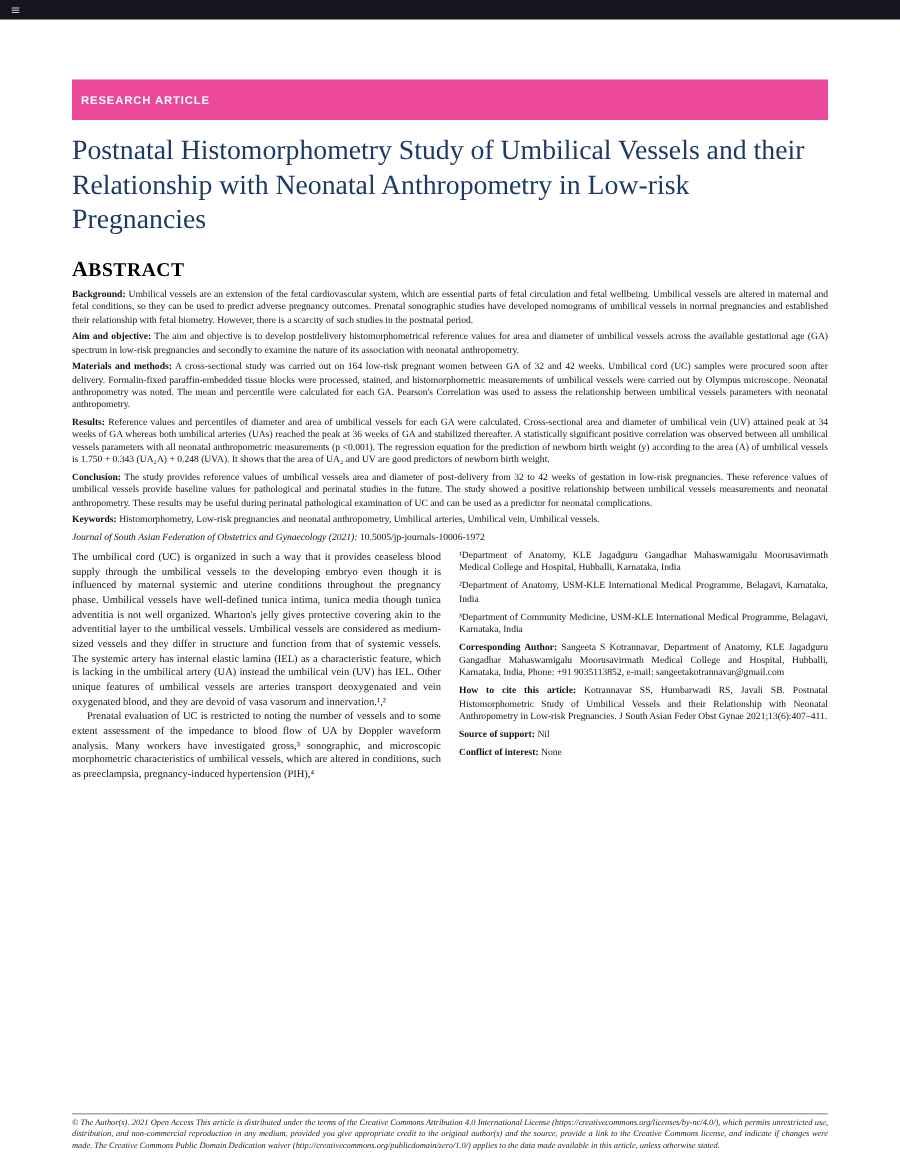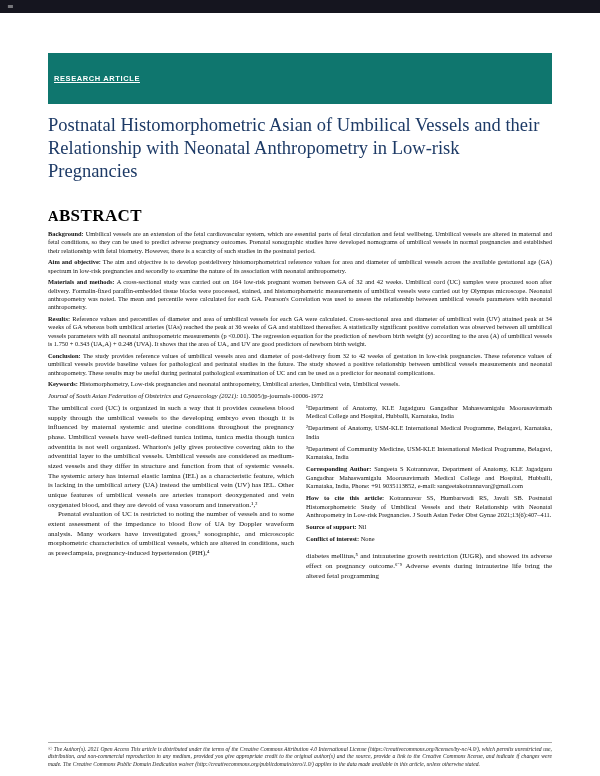--- a/index.html
+++ b/index.html
@@ -1,26 +1,26 @@
 <!DOCTYPE html>
 <html><head>
 <meta charset="utf-8">
 <style>
   html,body{margin:0;padding:0;background:#e9e9e9;}
   .page{position:relative;width:600px;height:776px;margin:0 auto;background:#ffffff;
         font-family:"Liberation Serif", serif;color:#111;overflow:hidden;}
   .topbar{height:13px;background:#15151f;display:flex;align-items:center;padding:0 7px;box-sizing:border-box;}
   .menu{color:#c9c9c9;font-size:8px;line-height:1;font-family:"DejaVu Sans",sans-serif;}
   .content{padding:40px 48px 0 48px;}
-  .banner{background:#0f766e;color:#ffffff;font-family:"Liberation Sans",sans-serif;
-          font-weight:bold;font-size:7.5px;letter-spacing:0.6px;padding:21px 6px;text-decoration:underline;}
+  .banner{background:#ec4899;color:#ffffff;font-family:"Liberation Sans",sans-serif;
+          font-weight:bold;font-size:7.5px;letter-spacing:0.6px;padding:9px 6px;}
   .title{font-size:18.5px;font-weight:normal;color:#1d3a66;margin:10px 0 7px 0;line-height:1.24;}
   .authors{font-size:8.5px;color:#1a1a1a;margin:0 0 6px 0;}
-  .sec-head{font-size:17px;font-weight:bold;color:#000;text-transform:uppercase;
-            letter-spacing:0.4px;margin:23px 0 4px 0;}
+  .sec-head{font-size:13px;font-weight:bold;color:#000;text-transform:uppercase;
+            letter-spacing:0.4px;margin:13px 0 4px 0;}
   .sec-head::first-letter{font-size:14.5px;}
   .abs p{font-size:6.4px;line-height:1.32;text-align:justify;margin:0 0 3px 0;}
   .abs b{font-weight:bold;}
   .journal-line{margin-top:1px;}
   .cols{display:flex;gap:12px;margin-top:4px;}
   .col{flex:1;min-width:0;}
   .col-left .sec-head{margin-top:2px;}
   .body-p{font-size:7px;line-height:1.38;text-align:justify;margin:0;}
   .indent{text-indent:10px;}
   .aff,.info{font-size:6.4px;line-height:1.32;text-align:justify;margin:0 0 3.5px 0;}
@@ -34,21 +34,21 @@
 <div class="page">
 
   <div class="topbar">
     <span class="menu">≡</span>
   </div>
 
   <div class="content">
 
     <div class="banner">RESEARCH ARTICLE</div>
 
-    <h1 class="title">Postnatal Histomorphometric Asian of Umbilical Vessels and their Relationship with Neonatal Anthropometry in Low-risk Pregnancies</h1>
+    <h1 class="title">Postnatal Histomorphometry Study of Umbilical Vessels and their Relationship with Neonatal Anthropometry in Low-risk Pregnancies</h1>
 
 
     <h2 class="sec-head">Abstract</h2>
 
     <div class="abs">
       <p><b>Background:</b> <span>Umbilical vessels are an extension of the fetal cardiovascular system, which are essential parts of fetal circulation and fetal wellbeing. Umbilical vessels are altered in maternal and fetal conditions, so they can be used to predict adverse pregnancy outcomes. Prenatal sonographic studies have developed nomograms of umbilical vessels in normal pregnancies and established their relationship with fetal biometry. However, there is a scarcity of such studies in the postnatal period.</span></p>
       <p><b>Aim and objective:</b> <span>The aim and objective is to develop postdelivery histomorphometrical reference values for area and diameter of umbilical vessels across the available gestational age (GA) spectrum in low-risk pregnancies and secondly to examine the nature of its association with neonatal anthropometry.</span></p>
       <p><b>Materials and methods:</b> <span>A cross-sectional study was carried out on 164 low-risk pregnant women between GA of 32 and 42 weeks. Umbilical cord (UC) samples were procured soon after delivery. Formalin-fixed paraffin-embedded tissue blocks were processed, stained, and histomorphometric measurements of umbilical vessels were carried out by Olympus microscope. Neonatal anthropometry was noted. The mean and percentile were calculated for each GA. Pearson's Correlation was used to assess the relationship between umbilical vessels parameters with neonatal anthropometry.</span></p>
       <p><b>Results:</b> <span>Reference values and percentiles of diameter and area of umbilical vessels for each GA were calculated. Cross-sectional area and diameter of umbilical vein (UV) attained peak at 34 weeks of GA whereas both umbilical arteries (UAs) reached the peak at 36 weeks of GA and stabilized thereafter. A statistically significant positive correlation was observed between all umbilical vessels parameters with all neonatal anthropometric measurements (p &lt;0.001). The regression equation for the prediction of newborn birth weight (y) according to the area (A) of umbilical vessels is 1.750 + 0.343 (UA₂A) + 0.248 (UVA). It shows that the area of UA₂ and UV are good predictors of newborn birth weight.</span></p>
       <p><b>Conclusion:</b> <span>The study provides reference values of umbilical vessels area and diameter of post-delivery from 32 to 42 weeks of gestation in low-risk pregnancies. These reference values of umbilical vessels provide baseline values for pathological and perinatal studies in the future. The study showed a positive relationship between umbilical vessels measurements and neonatal anthropometry. These results may be useful during perinatal pathological examination of UC and can be used as a predictor for neonatal complications.</span></p>
@@ -64,21 +64,20 @@
       </div>
 
       <div class="col col-right">
         <p class="aff">¹Department of Anatomy, KLE Jagadguru Gangadhar Mahaswamigalu Moorusavirmath Medical College and Hospital, Hubballi, Karnataka, India</p>
         <p class="aff">²Department of Anatomy, USM-KLE International Medical Programme, Belagavi, Karnataka, India</p>
         <p class="aff">³Department of Community Medicine, USM-KLE International Medical Programme, Belagavi, Karnataka, India</p>
         <p class="info"><b>Corresponding Author:</b><span> Sangeeta S Kotrannavar, Department of Anatomy, KLE Jagadguru Gangadhar Mahaswamigalu Moorusavirmath Medical College and Hospital, Hubballi, Karnataka, India, Phone: +91 9035113852, e-mail: sangeetakotrannavar@gmail.com</span></p>
         <p class="info"><b>How to cite this article:</b><span> Kotrannavar SS, Humbarwadi RS, Javali SB. Postnatal Histomorphometric Study of Umbilical Vessels and their Relationship with Neonatal Anthropometry in Low-risk Pregnancies. J South Asian Feder Obst Gynae 2021;13(6):407–411.</span></p>
         <p class="info"><b>Source of support:</b><span> Nil</span></p>
         <p class="info"><b>Conflict of interest:</b><span> None</span></p>
-        <p class="body-p cont">diabetes mellitus,⁵ and intrauterine growth restriction (IUGR), and showed its adverse effect on pregnancy outcome.⁶⁻⁹ Adverse events during intrauterine life bring the altered fetal programming</p>
       </div>
 
     </div>
 
   </div>
 
   <div class="footer">© The Author(s). 2021 Open Access This article is distributed under the terms of the Creative Commons Attribution 4.0 International License (https://creativecommons.org/licenses/by-nc/4.0/), which permits unrestricted use, distribution, and non-commercial reproduction in any medium, provided you give appropriate credit to the original author(s) and the source, provide a link to the Creative Commons license, and indicate if changes were made. The Creative Commons Public Domain Dedication waiver (http://creativecommons.org/publicdomain/zero/1.0/) applies to the data made available in this article, unless otherwise stated.</div>
 
 </div>
 

